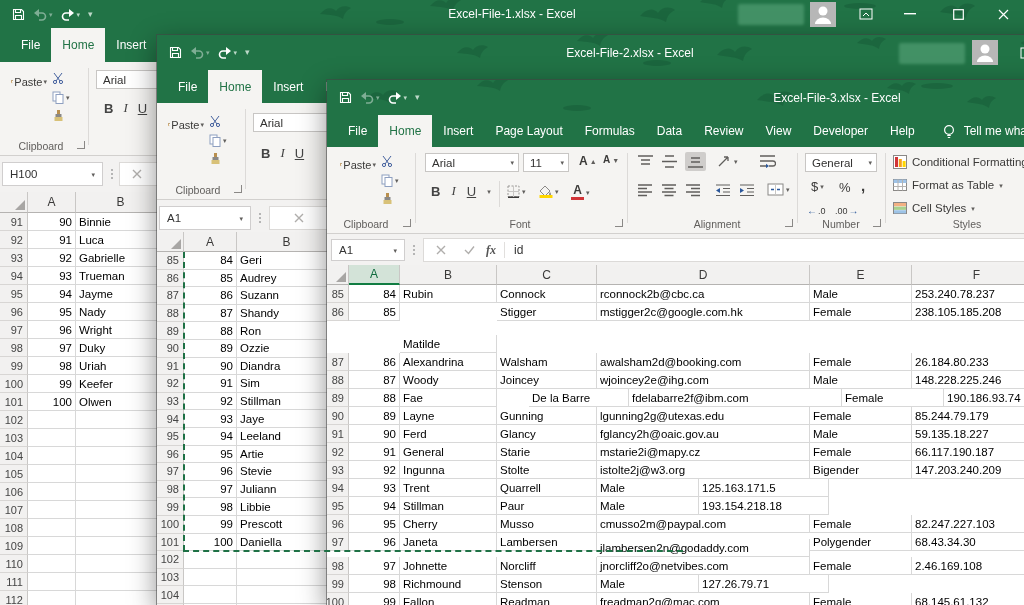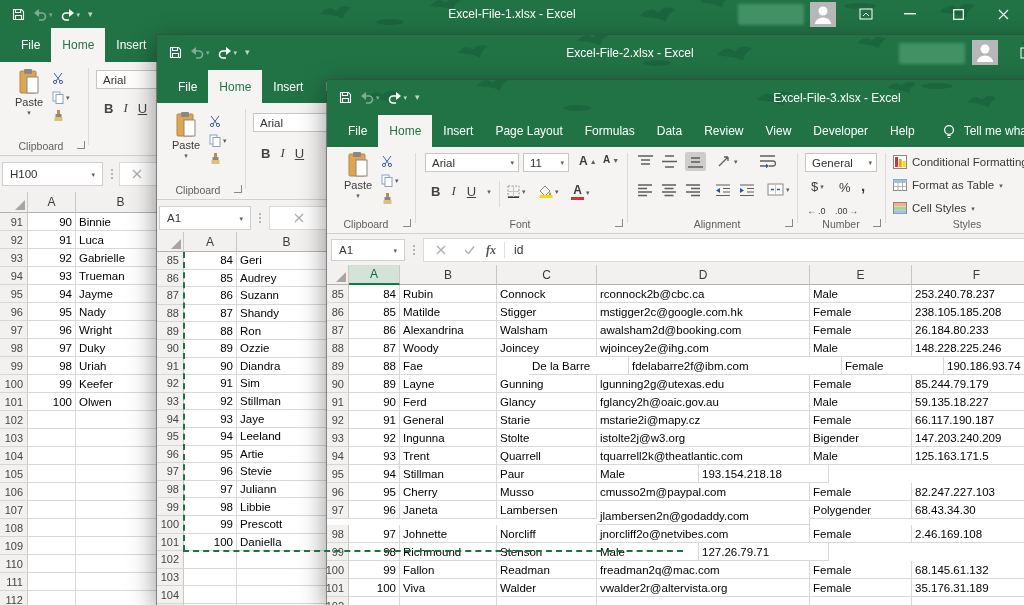--- a/index.html
+++ b/index.html
@@ -32,21 +32,21 @@
   .tab.active{background:#f5f4f2;color:#217346;}
   .tellme{display:flex;align-items:center;gap:8px;color:#fff;margin-left:16px;font-size:12px;white-space:nowrap;}
 
   .ribbon{position:relative;background:#f5f4f2;border-bottom:1px solid #d2d0ce;overflow:hidden;}
   #w1 .ribbon{height:93px}
   #w2 .ribbon{height:96px}
   #w3 .ribbon{height:86px}
   .rdiv{position:absolute;top:6px;bottom:10px;width:1px;background:#dcdad8;}
   .grplabel{position:absolute;bottom:3px;font-size:10.5px;color:#605e5c;text-align:center;white-space:nowrap;}
   .launch{position:absolute;bottom:6px;width:7px;height:7px;border-right:1px solid #8a8886;border-bottom:1px solid #8a8886;}
-  .paste{position:absolute;display:flex;flex-direction:column;align-items:center;gap:1px;width:36px;}
+  .paste{position:absolute;display:flex;flex-direction:row;align-items:center;gap:1px;width:36px;}
   .plabel{font-size:11px;color:#3b3a39;}
   .sdd{font-size:7px;color:#605e5c;line-height:1;}
   .ric{position:absolute;display:flex;align-items:center;gap:2px;}
   .combo{position:absolute;height:19px;box-sizing:border-box;background:#fff;border:1px solid #c8c6c4;display:flex;
     align-items:center;justify-content:space-between;padding:0 4px 0 6px;font-size:11.5px;color:#323130;}
   .combo .sdd{margin-left:4px;}
   .btn-b{font-weight:bold;font-size:13px;color:#444;}
   .btn-i{font-style:italic;font-family:"Liberation Serif",serif;font-size:13px;color:#444;}
   .btn-u{text-decoration:underline;font-size:13px;color:#444;}
   .isel{background:#cfcdcb;border-radius:2px;}
@@ -919,21 +919,21 @@
           <div class="c num" style="width: 51px; height: 18px;">84</div>
           <div class="c" style="width: 97px; height: 18px;">Rubin</div>
           <div class="c" style="width: 100px; height: 18px;">Connock</div>
           <div class="c" style="width: 213px; height: 18px;">rconnock2b@cbc.ca</div>
           <div class="c" style="width: 102px; height: 18px;">Male</div>
           <div class="c" style="width: 130px; height: 18px;">253.240.78.237</div>
         </div>
         <div class="r">
           <div class="rn" style="width: 22px; height: 18px;">86</div>
           <div class="c num" style="width: 51px; height: 18px;">85</div>
-          <div class="c" style="width: 97px; height: 18px;">Matilde</div>
+          <div class="c" style="width: 97px; height: 18px; margin-top: 32px;">Matilde</div>
           <div class="c" style="width: 100px; height: 18px;">Stigger</div>
           <div class="c" style="width: 213px; height: 18px;">mstigger2c@google.com.hk</div>
           <div class="c" style="width: 102px; height: 18px;">Female</div>
           <div class="c" style="width: 130px; height: 18px;">238.105.185.208</div>
         </div>
         <div class="r">
           <div class="rn" style="width: 22px; height: 18px;">87</div>
           <div class="c num" style="width: 51px; height: 18px;">86</div>
           <div class="c" style="width: 97px; height: 18px;">Alexandrina</div>
           <div class="c" style="width: 100px; height: 18px;">Walsham</div>
@@ -993,21 +993,20 @@
           <div class="c" style="width: 100px; height: 18px;">Stolte</div>
           <div class="c" style="width: 213px; height: 18px;">istolte2j@w3.org</div>
           <div class="c" style="width: 102px; height: 18px;">Bigender</div>
           <div class="c" style="width: 130px; height: 18px;">147.203.240.209</div>
         </div>
         <div class="r">
           <div class="rn" style="width: 22px; height: 18px;">94</div>
           <div class="c num" style="width: 51px; height: 18px;">93</div>
           <div class="c" style="width: 97px; height: 18px;">Trent</div>
           <div class="c" style="width: 100px; height: 18px;">Quarrell</div>
-          <div class="c" style="width: 213px; height: 18px;">tquarrell2k@theatlantic.com</div>
           <div class="c" style="width: 102px; height: 18px;">Male</div>
           <div class="c" style="width: 130px; height: 18px;">125.163.171.5</div>
         </div>
         <div class="r">
           <div class="rn" style="width: 22px; height: 18px;">95</div>
           <div class="c num" style="width: 51px; height: 18px;">94</div>
           <div class="c" style="width: 97px; height: 18px;">Stillman</div>
           <div class="c" style="width: 100px; height: 18px;">Paur</div>
           <div class="c" style="width: 102px; height: 18px;">Male</div>
           <div class="c" style="width: 130px; height: 18px;">193.154.218.18</div>

